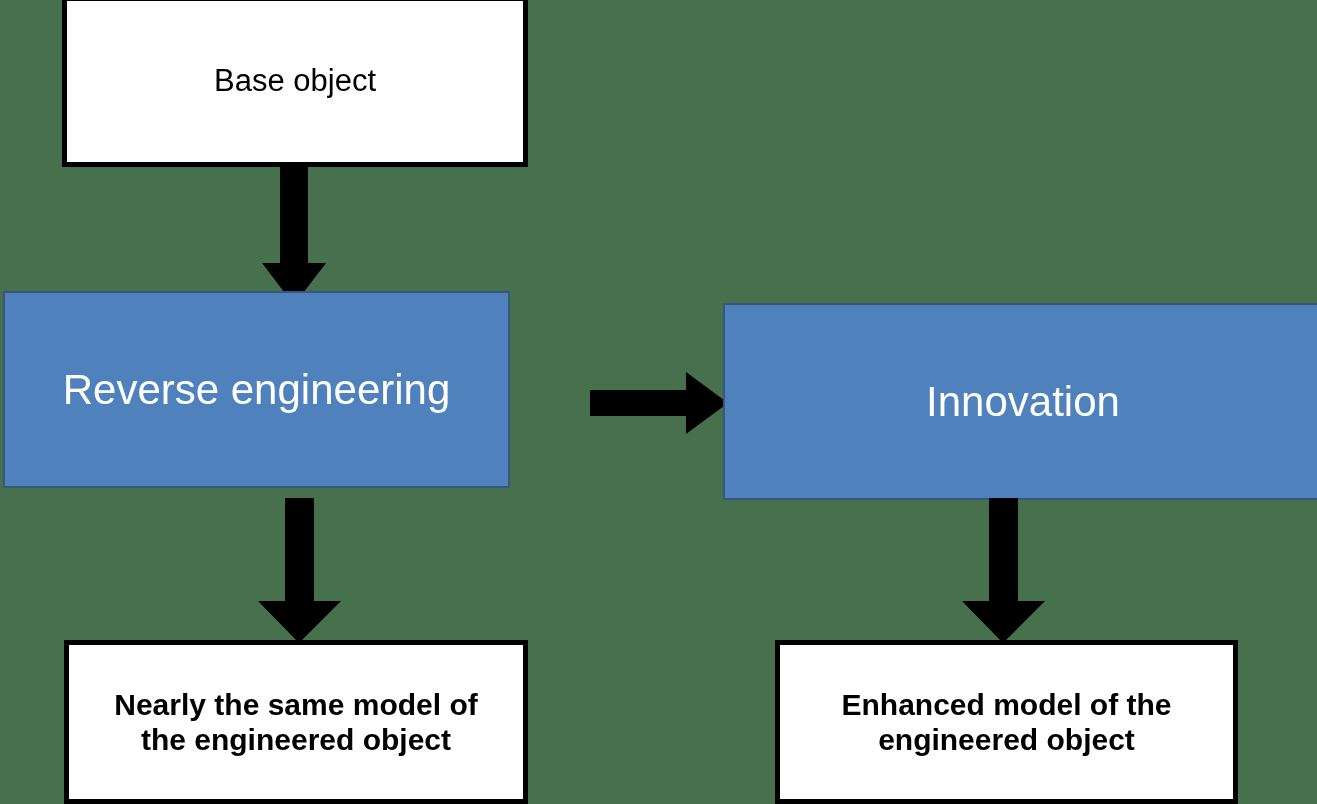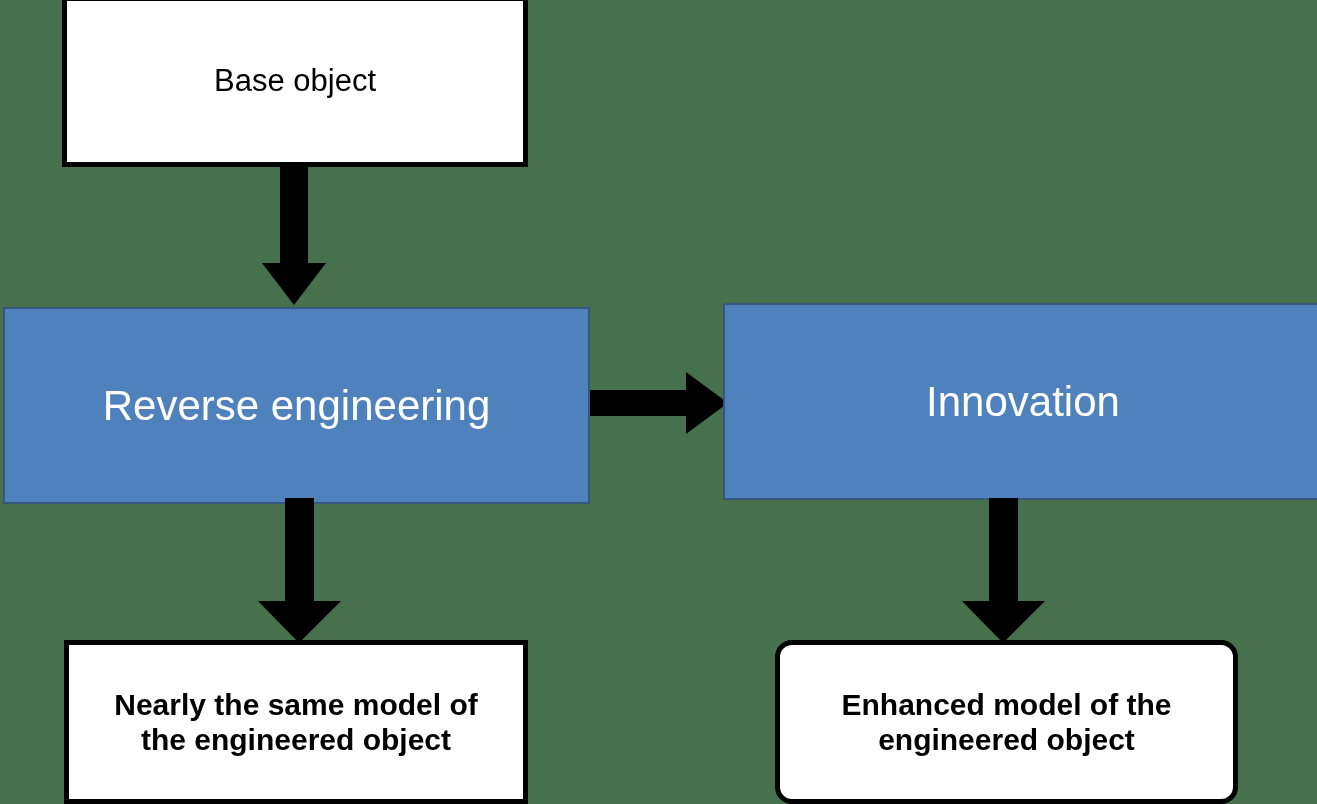--- a/index.html
+++ b/index.html
@@ -43,34 +43,34 @@
     white-space: pre-line;
     padding: 0 10px;
   }
 
   
   #node-base {
     left: 62px; top: -4px; width: 466px; height: 171px;
     font-size: 31px;
   }
   #node-reverse {
-    left: 3px; top: 307px; width: 587px; height: 197px;
+    left: 3px; top: 291px; width: 507px; height: 197px;
     font-size: 42px;
   }
   #node-innovation {
     left: 723px; top: 303px; width: 600px; height: 197px;
     font-size: 42px;
   }
   #node-nearly {
     left: 64px; top: 640px; width: 464px; height: 164px;
     font-size: 30px; font-weight: 600;
   }
   #node-enhanced {
     left: 775px; top: 640px; width: 463px; height: 164px;
-    font-size: 30px; font-weight: 600; border-radius: 17px;
+    font-size: 30px; font-weight: 600;
   }
 
   
   .arrow {
     position: absolute;
   }
   #arrow-base-reverse { left: 262px; top: 163px; width: 76px; height: 142px; }
   #arrow-reverse-nearly { left: 258px; top: 498px; width: 88px; height: 145px; }
   #arrow-innovation-enhanced { left: 962px; top: 498px; width: 88px; height: 145px; }
   #arrow-reverse-innovation { left: 590px; top: 372px; width: 138px; height: 62px; }

